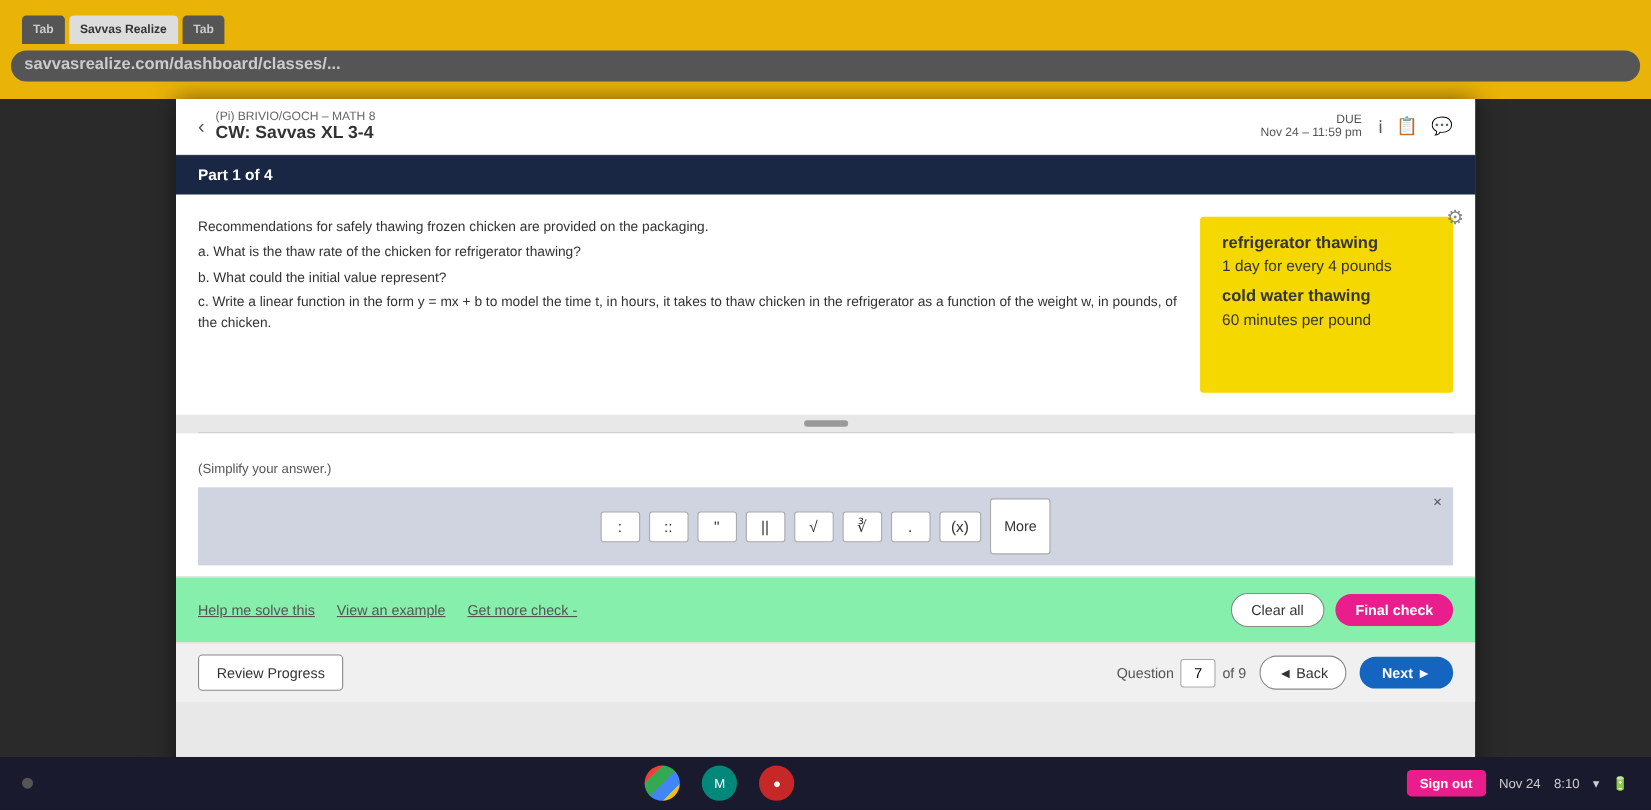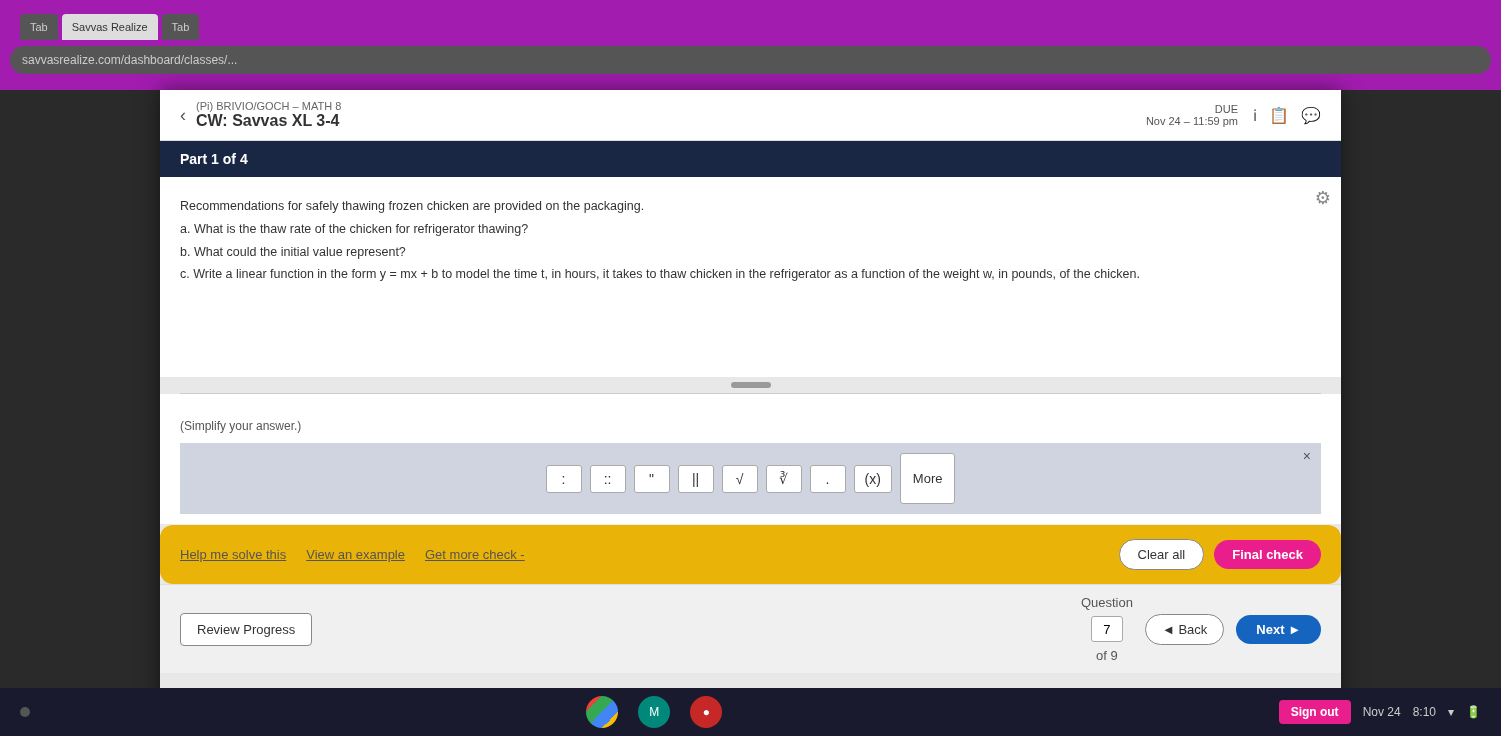--- a/index.html
+++ b/index.html
@@ -7,28 +7,29 @@
       font-family: Arial, sans-serif;
       background: #2a2a2a;
       width: 1501px;
       min-height: 736px;
       overflow: hidden;
       position: relative;
     }
 
     
     .browser-chrome {
-      background: #a21caf;
+      background: #eab308;
       height: 90px;
       width: 100%;
       display: flex;
       flex-direction: column;
       align-items: center;
       justify-content: center;
       padding: 5px 10px;
+      font-weight: bold;
     }
     .browser-tabs {
       display: flex;
       gap: 4px;
       width: 100%;
       height: 30px;
       align-items: center;
       padding: 0 10px;
     }
     .browser-tab {
@@ -40,27 +41,27 @@
       height: 26px;
       display: flex;
       align-items: center;
     }
     .browser-tab.active {
       background: #ddd;
       color: #333;
     }
     .browser-addressbar {
       display: flex;
-      align-items: center;
+      align-items: flex-start;
       width: 100%;
       background: #555;
       border-radius: 15px;
       padding: 4px 12px;
       color: #ccc;
-      font-size: 12px;
+      font-size: 15px;
       height: 28px;
       margin: 4px 10px;
     }
 
     
     .main-content {
       background: #e8e8e8;
       margin: 0 160px;
       min-height: 650px;
       box-shadow: 0 0 20px rgba(0,0,0,0.5);
@@ -250,27 +251,26 @@
       border: 1px solid #aaa;
       border-radius: 3px;
       padding: 17px 12px;
       font-size: 13px;
       cursor: pointer;
       color: #333;
     }
 
     
     .action-bar {
-      background: #eab308;
+      background: #86efac;
       padding: 14px 20px;
       display: flex;
       align-items: center;
       justify-content: space-between;
       border-top: 1px solid #eee;
-      border-radius: 13px;
     }
     .action-links {
       display: flex;
       gap: 20px;
       align-items: center;
     }
     .action-link {
       font-size: 13px;
       color: #555;
       cursor: pointer;
@@ -323,21 +323,20 @@
       display: flex;
       align-items: center;
       gap: 12px;
     }
     .question-counter {
       display: flex;
       align-items: center;
       gap: 6px;
       font-size: 13px;
       color: #555;
-      flex-direction: column;
     }
     .question-num-input {
       border: 1px solid #aaa;
       border-radius: 3px;
       width: 32px;
       height: 26px;
       text-align: center;
       font-size: 13px;
     }
     .nav-btn-back {
@@ -482,20 +481,26 @@
 
   <div class="question-area">
     <span class="settings-icon">⚙</span>
     <div class="question-text-area">
       <div class="question-text">
         <p>Recommendations for safely thawing frozen chicken are provided on the packaging.</p>
         <p>a. What is the thaw rate of the chicken for refrigerator thawing?</p>
         <p>b. What could the initial value represent?</p>
         <p>c. Write a linear function in the form y = mx + b to model the time t, in hours, it takes to thaw chicken in the refrigerator as a function of the weight w, in pounds, of the chicken.</p>
       </div>
+    </div>
+    <div class="info-box">
+      <div class="info-box-title">refrigerator thawing</div>
+      <div class="info-box-value">1 day for every 4 pounds</div>
+      <div class="info-box-title2">cold water thawing</div>
+      <div class="info-box-value2">60 minutes per pound</div>
     </div>
   </div>
 
   <div class="scroll-indicator">
     <div class="scroll-bar"></div>
   </div>
 
   <hr class="divider">
 
   <div class="answer-area">

